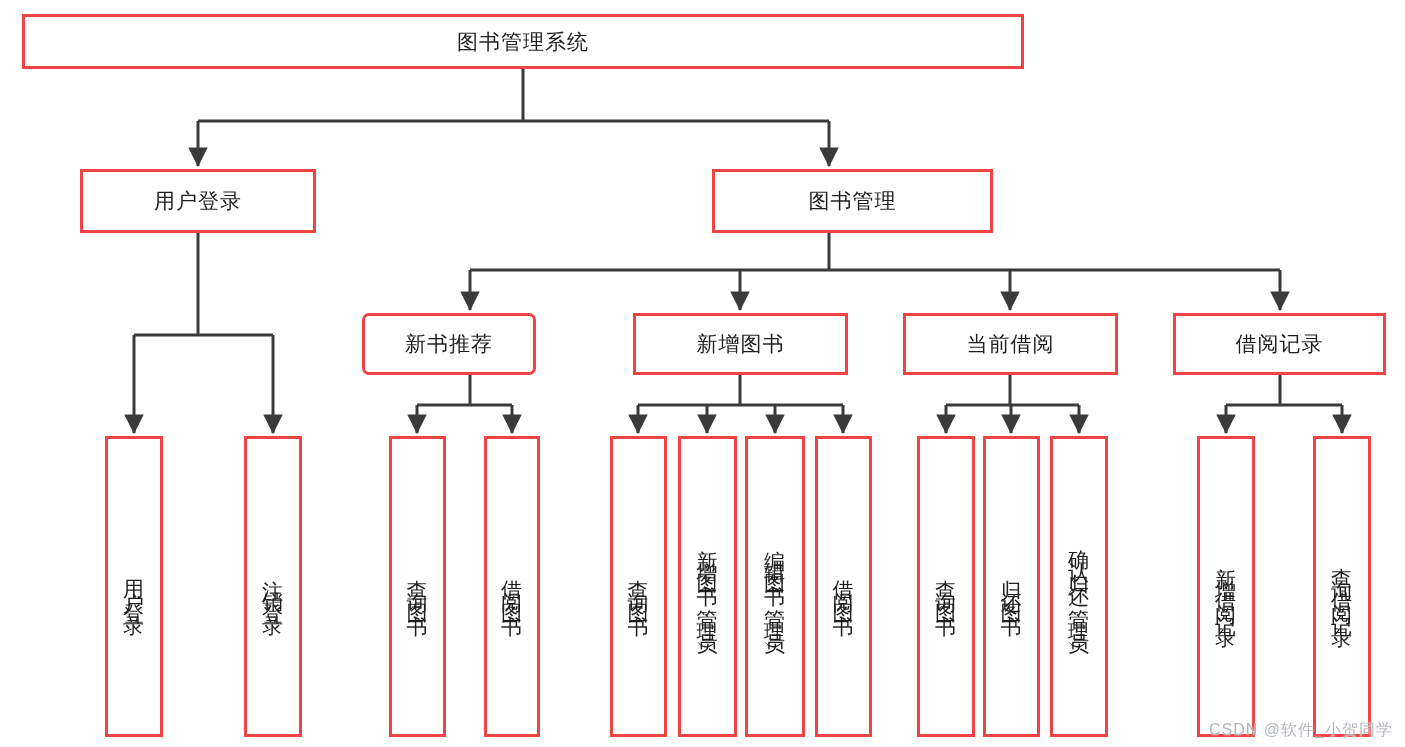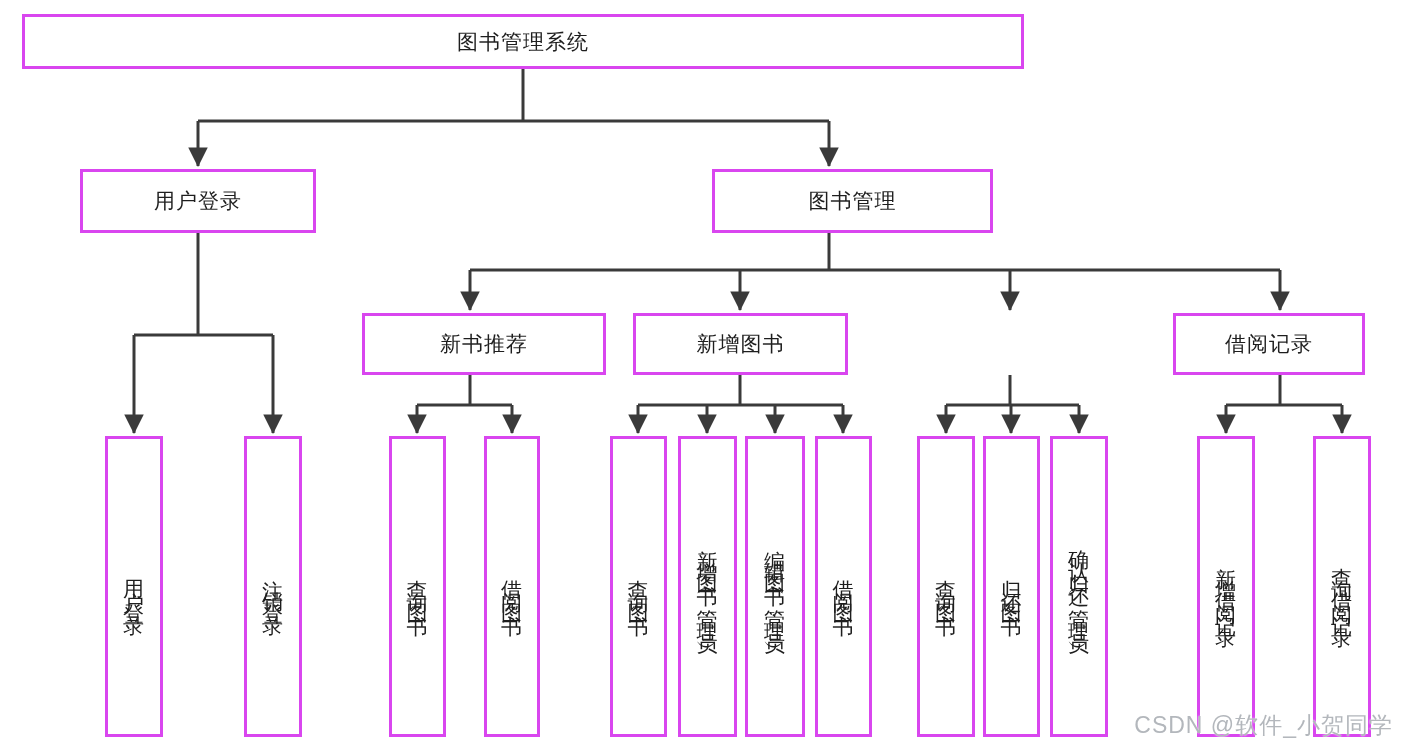--- a/index.html
+++ b/index.html
@@ -8,64 +8,64 @@
     width: 1405px;
     height: 747px;
     background: #ffffff;
     font-family: "Liberation Sans", "DejaVu Sans", sans-serif;
     overflow: hidden;
   }
   #wires { position: absolute; left: 0; top: 0; width: 1405px; height: 747px; }
   .box {
     position: absolute;
     box-sizing: border-box;
-    border: 3px solid #d946ef;
+    border: 3px solid #ef4444;
     background: #ffffff;
     display: flex;
     align-items: center;
     justify-content: center;
     color: #1e1e1e;
     font-size: 21px;
     letter-spacing: 1px;
     z-index: 2;
   }
   .vbox span {
     writing-mode: vertical-rl;
     letter-spacing: 12px;
     font-size: 21px;
     color: #1e1e1e;
     line-height: 1.1;
   }
   
   .n-root   { left: 22px;   top: 14px;  width: 1002px; height: 55px; }
   .n-login  { left: 80px;   top: 169px; width: 236px;  height: 64px; }
   .n-mgmt   { left: 712px;  top: 169px; width: 281px;  height: 64px; }
-  .n-rec    { left: 362px;  top: 313px; width: 244px;  height: 62px; }
+  .n-rec    { left: 362px;  top: 313px; width: 174px;  height: 62px; border-radius: 7px; }
   .n-borrow { left: 633px;  top: 313px; width: 215px;  height: 62px; }
   .n-cur    { left: 903px;  top: 313px; width: 215px;  height: 62px; }
-  .n-hist   { left: 1173px; top: 313px; width: 192px;  height: 62px; }
+  .n-hist   { left: 1173px; top: 313px; width: 213px;  height: 62px; }
   .lf { top: 436px; height: 301px; }
   .g1a { left: 105px;  width: 58px; }
   .g1b { left: 244px;  width: 58px; }
   .g2a { left: 389px;  width: 57px; }
   .g2b { left: 484px;  width: 56px; }
   .g3a { left: 610px;  width: 57px; }
   .g3b { left: 678px;  width: 59px; }
   .g3c { left: 745px;  width: 60px; }
   .g3d { left: 815px;  width: 57px; }
   .g4a { left: 917px;  width: 58px; }
   .g4b { left: 983px;  width: 57px; }
   .g4c { left: 1050px; width: 58px; }
   .g5a { left: 1197px; width: 58px; }
   .g5b { left: 1313px; width: 58px; }
   .watermark {
     position: absolute;
     right: 12px;
     bottom: 6px;
-    font-size: 23px;
+    font-size: 16px;
     color: #b3b7bc;
     letter-spacing: 1px;
     z-index: 5;
     text-shadow: 0 0 2px #ffffff;
   }
 </style>
 </head>
 <body>
 
 <div id="canvas">
@@ -120,20 +120,21 @@
     </g>
   </svg>
 
   <div class="box n-root">图书管理系统</div>
 
   <div class="box n-login">用户登录</div>
   <div class="box n-mgmt">图书管理</div>
 
   <div class="box n-rec">新书推荐</div>
   <div class="box n-borrow">新增图书</div>
+  <div class="box n-cur">当前借阅</div>
   <div class="box n-hist">借阅记录</div>
 
   <div class="box vbox lf g1a">
     <span>用户登录</span>
   </div>
   <div class="box vbox lf g1b">
     <span>注销登录</span>
   </div>
 
   <div class="box vbox lf g2a">

